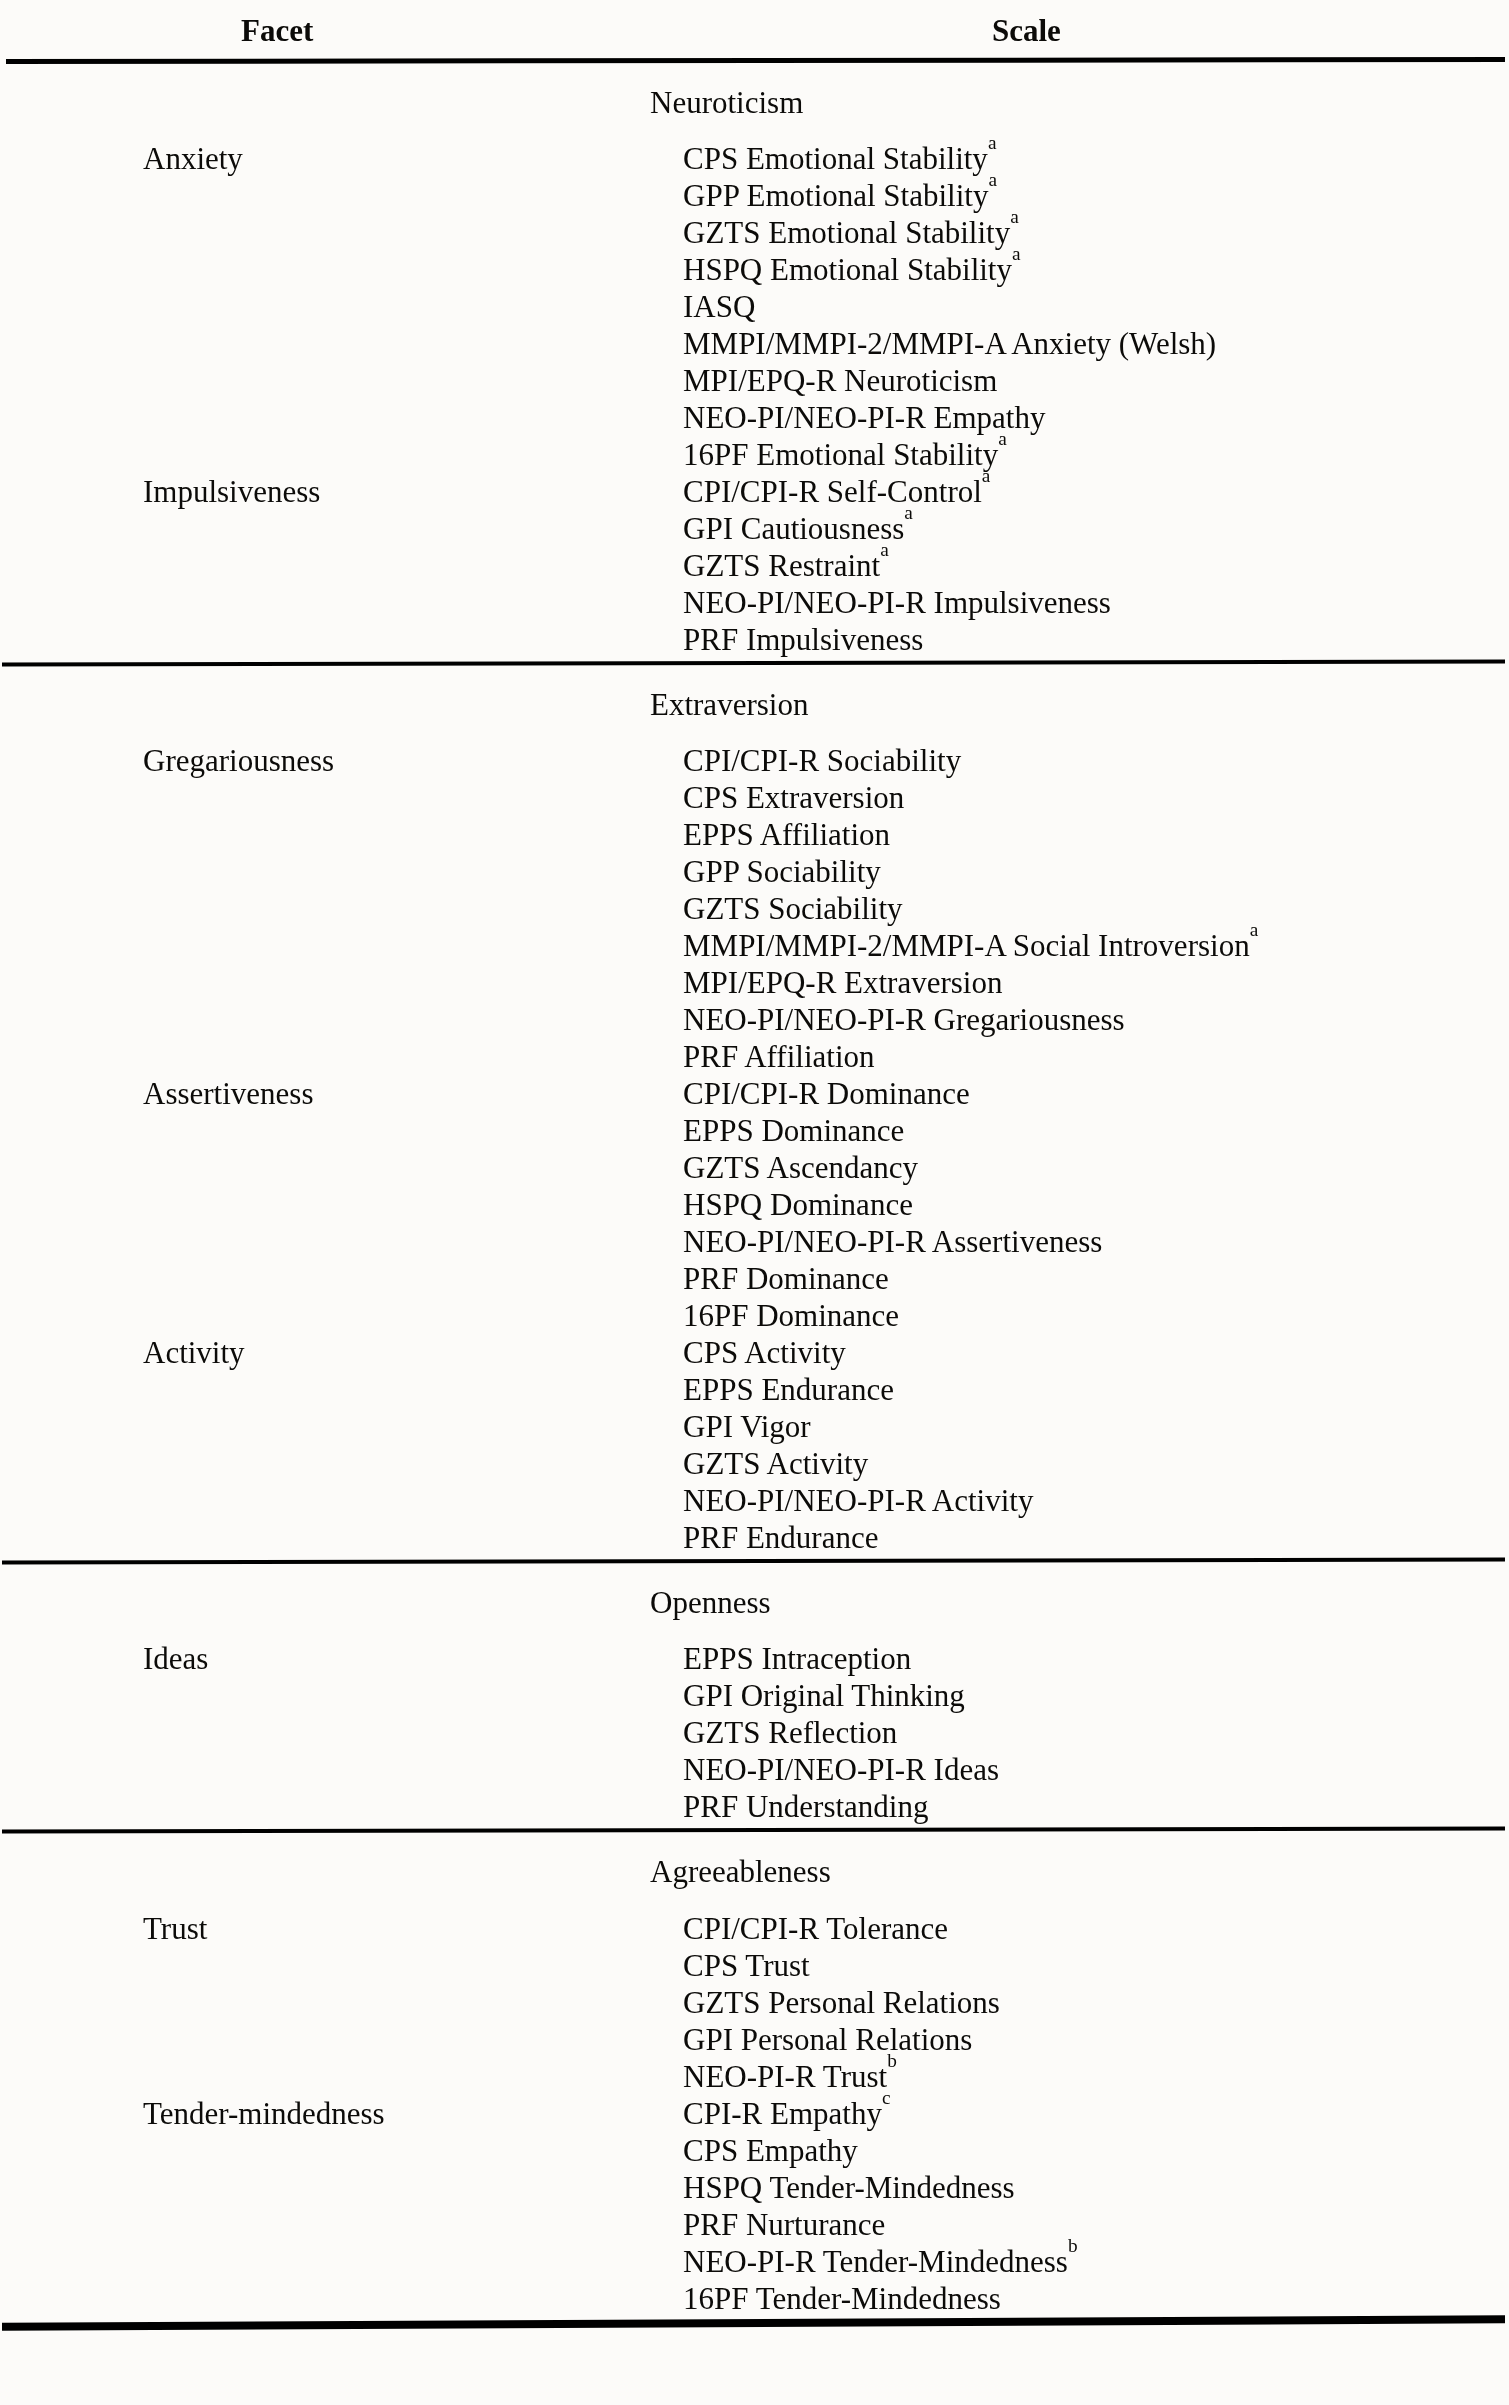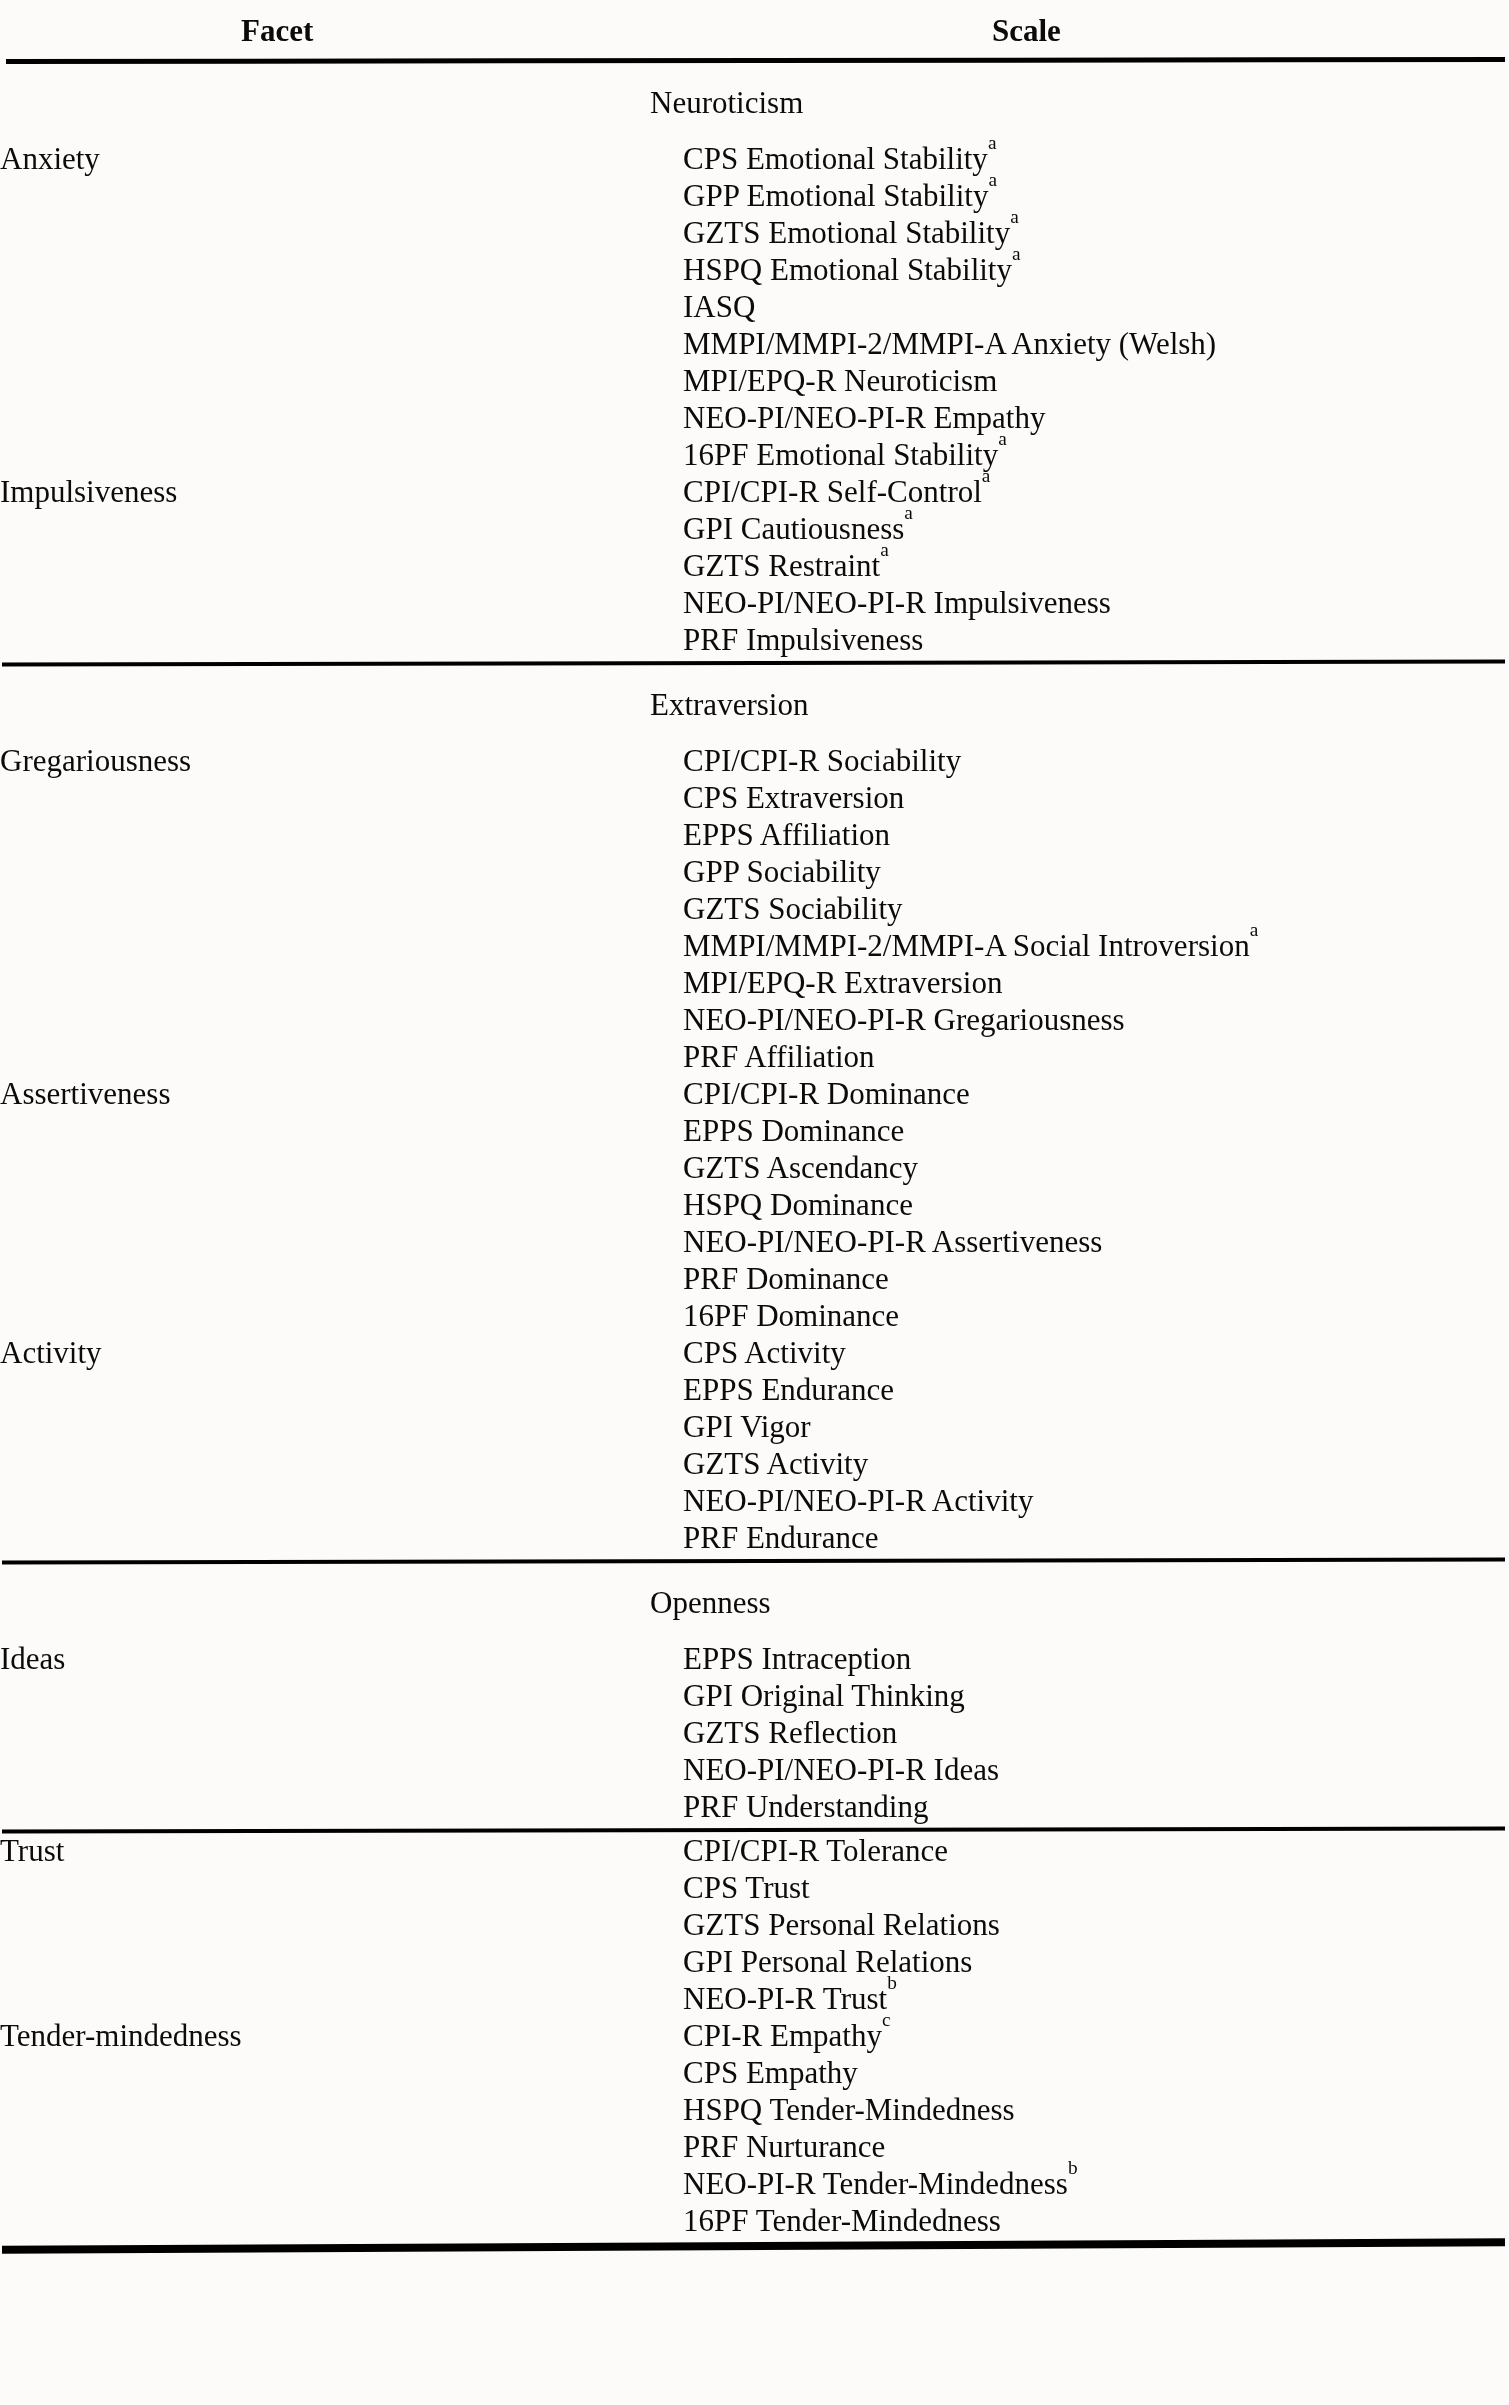--- a/index.html
+++ b/index.html
@@ -40,20 +40,21 @@
   .domain-header {
     margin: 21px 0 19.3px 650px;
     line-height: 37px;
     white-space: nowrap;
   }
   .row { display: flex; line-height: 37px; }
   .cell { white-space: nowrap; }
   .cell.facet {
     flex: none;
     width: 683px;
+    padding-left: 143px;
     box-sizing: border-box;
   }
   .cell.scale { flex: 1; }
   .scale-sup {
     font-size: 19.3px;
     position: relative;
     top: -0.45em;
     line-height: 0;
   }
   .section-divider {
@@ -300,20 +301,21 @@
 
   <div class="row">
     <div class="cell facet"></div>
     <div class="cell scale"><span>PRF Understanding</span></div>
   </div>
 </div>
     <div class="section-divider"></div>
   </div>
 
   <div class="section">
+    <div class="domain-header">Agreeableness</div>
     <div class="rows">
   <div class="row">
     <div class="cell facet">Trust</div>
     <div class="cell scale"><span>CPI/CPI-R Tolerance</span></div>
   </div>
 
   <div class="row">
     <div class="cell facet"></div>
     <div class="cell scale"><span>CPS Trust</span></div>
   </div>

